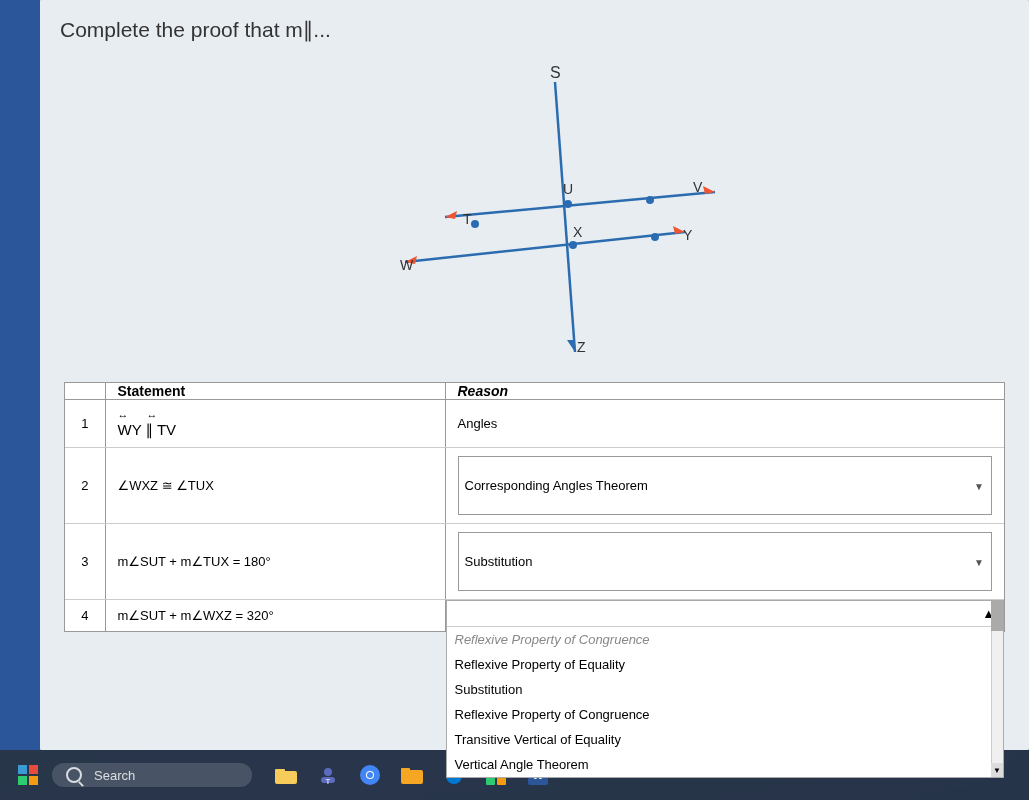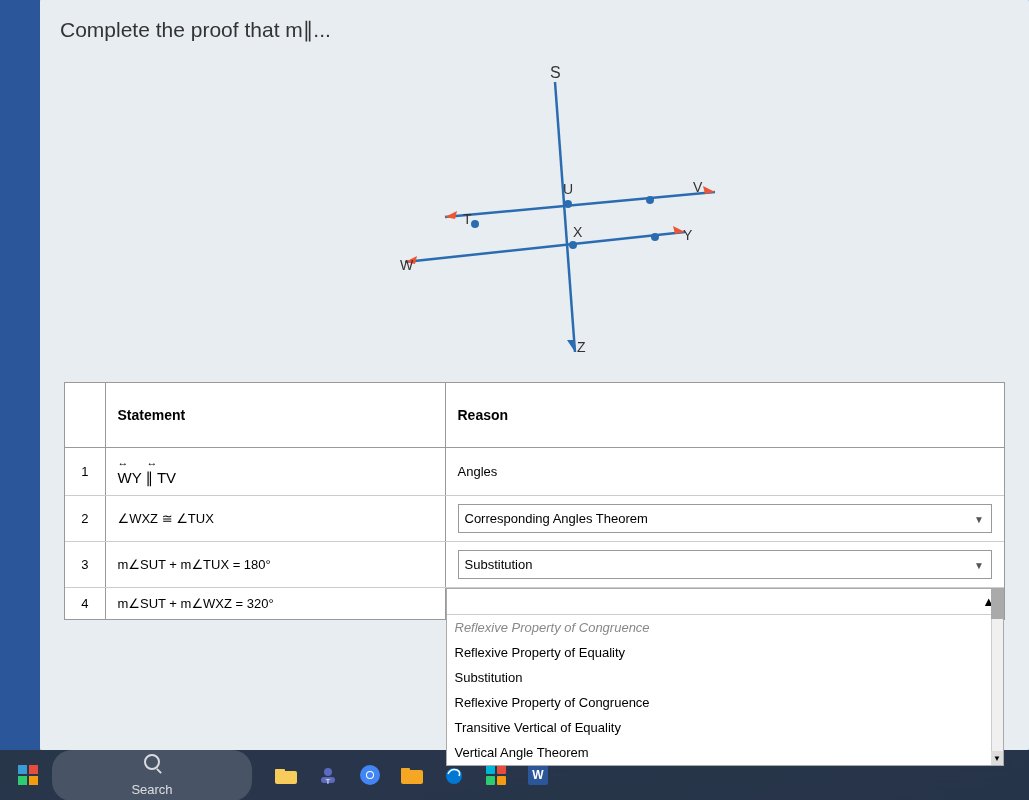--- a/index.html
+++ b/index.html
@@ -60,28 +60,29 @@
 
     .proof-table {
       width: 100%;
       border-collapse: collapse;
     }
 
     .proof-table th {
       background: white;
       font-weight: 600;
       font-size: 14px;
-      padding: 24px 12px;
+      padding: 0 12px;
       text-align: left;
       border-bottom: 1px solid #999;
       border-right: 1px solid #999;
     }
 
     .proof-table th:last-child {
       border-right: none;
+      font-style: italic;
     }
 
     .proof-table td {
       padding: 8px 12px;
       font-size: 13px;
       vertical-align: middle;
       border-bottom: 1px solid #ccc;
       border-right: 1px solid #ccc;
     }
 
@@ -101,21 +102,21 @@
       position: relative;
     }
 
     .proof-table tr:last-child td {
       border-bottom: none;
     }
 
     
     .reason-select {
       width: 100%;
-      padding: 6px 6px;
+      padding: 21px 6px;
       border: 1px solid #999;
       background: white;
       font-size: 13px;
       appearance: none;
       -webkit-appearance: none;
       cursor: pointer;
       position: relative;
     }
 
     .select-wrapper {
@@ -213,21 +214,20 @@
     }
 
     .search-bar {
       display: flex;
       align-items: center;
       background: rgba(255,255,255,0.15);
       border-radius: 20px;
       padding: 4px 14px;
       gap: 12px;
       min-width: 200px;
-      flex-direction: column;
     }
 
     .search-icon-circle {
       width: 16px;
       height: 16px;
       border: 2px solid rgba(255,255,255,0.8);
       border-radius: 50%;
       position: relative;
     }
 

